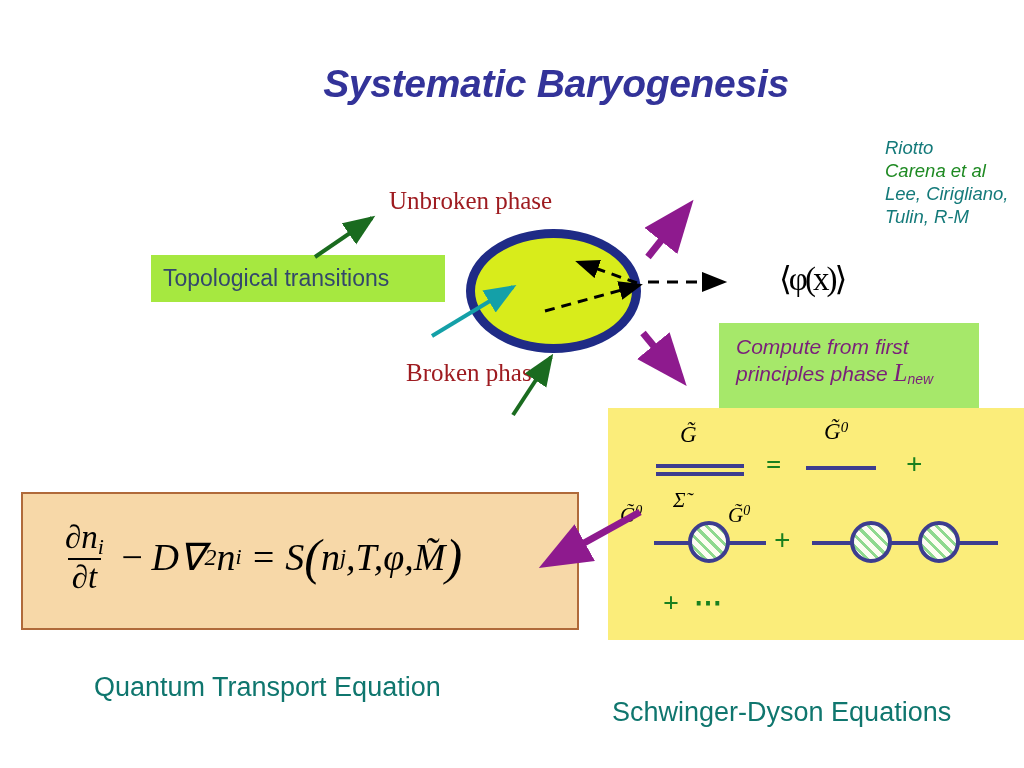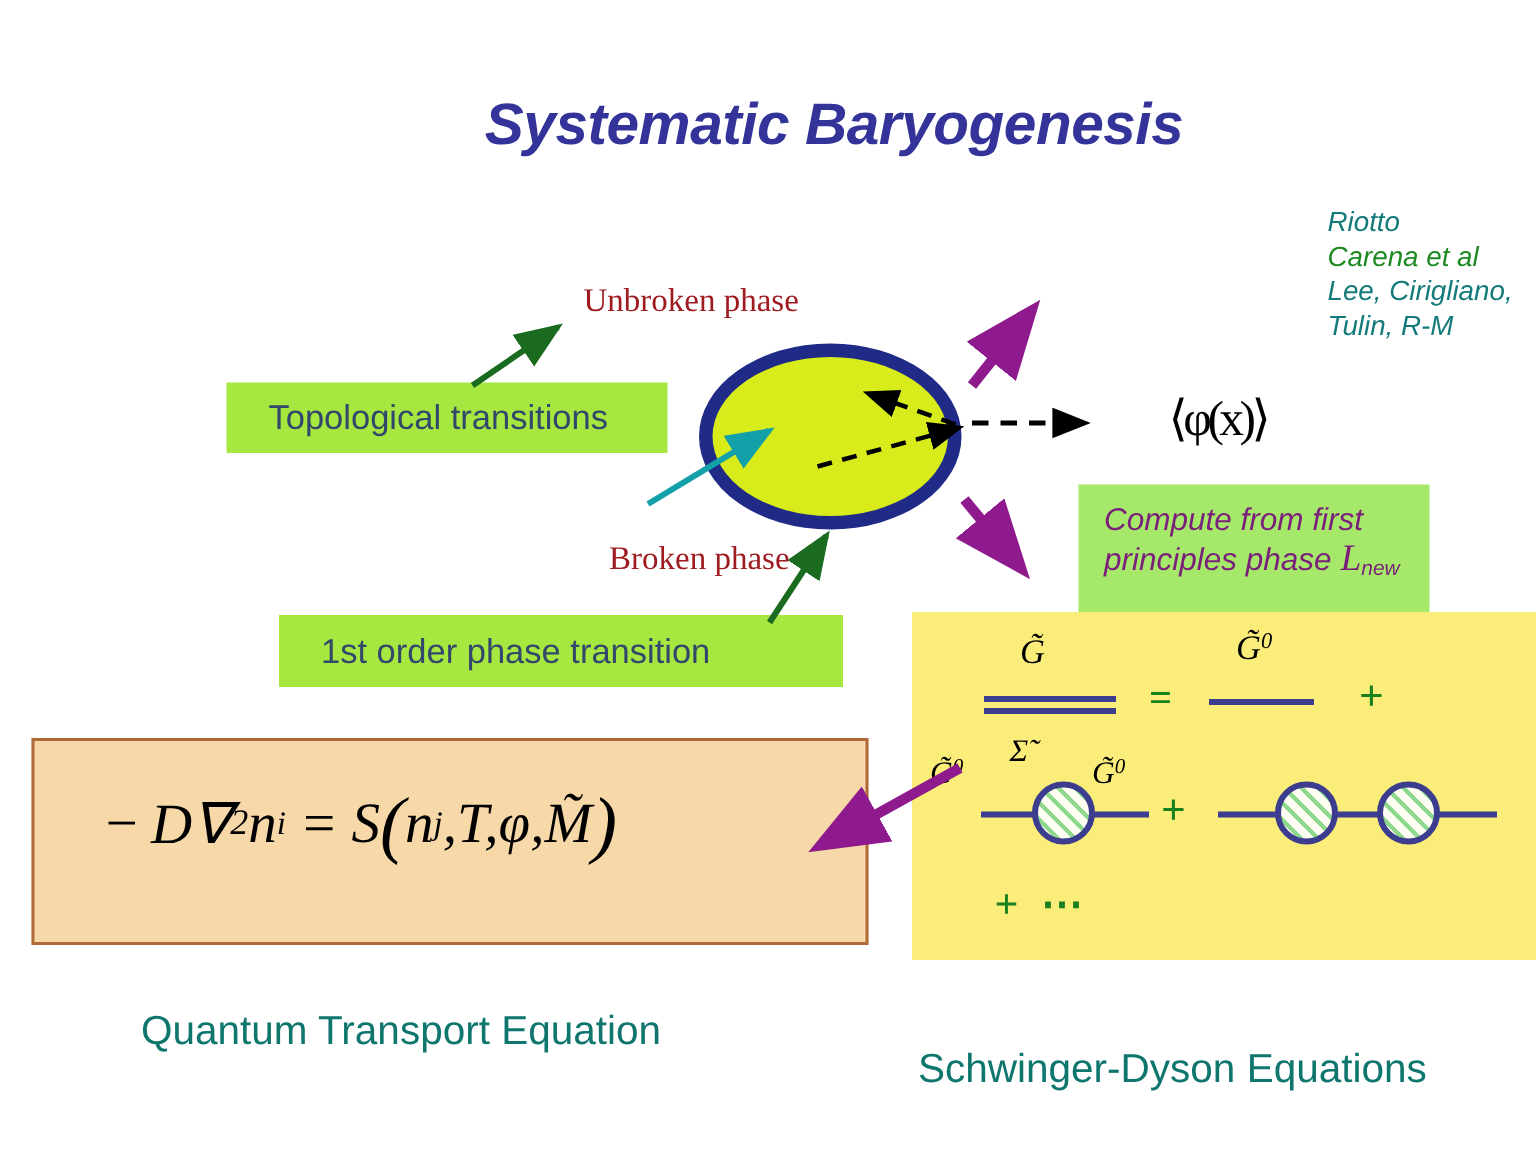--- a/index.html
+++ b/index.html
@@ -42,28 +42,28 @@
   #citations div { white-space: nowrap; }
 
   
   .greenbox {
     background: #a6e840;
     color: #33476b;
     font-family: "Liberation Sans", sans-serif;
     font-size: 23px;
     display: flex;
     align-items: center;
-    padding-left: 28px;
+    padding-left: 12px;
     box-sizing: border-box;
   }
   #box-topological { left: 151px; top: 255px; width: 294px; height: 47px; }
   #box-firstorder  { left: 186px; top: 410px; width: 376px; height: 48px; }
 
   #box-compute {
-    left: 719px; top: 323px; width: 234px; height: 87px;
+    left: 719px; top: 323px; width: 260px; height: 87px;
     background: #a6e86a;
     color: #7a1f7a;
     font-family: "Liberation Sans", sans-serif;
     font-size: 21px;
     font-style: italic;
     line-height: 26px;
     padding: 11px 0 0 17px;
     box-sizing: border-box;
   }
   #box-compute .lagr {
@@ -73,21 +73,21 @@
   }
   #box-compute .sub {
     font-size: 14px;
     font-style: italic;
     vertical-align: -3px;
   }
 
   
   .phaselabel {
     font-family: "Liberation Serif", serif;
-    font-size: 22px;
+    font-size: 25px;
     color: #9e1b20;
     white-space: nowrap;
   }
   #lbl-unbroken { left: 345px; top: 187px; }
   #lbl-broken   { left: 362px; top: 359px; }
 
   
   #ellipse {
     left: 466px; top: 229px;
     width: 175px; height: 124px;
@@ -218,39 +218,40 @@
     <div style="color:#147a7a">Lee, Cirigliano,</div>
     <div style="color:#147a7a">Tulin, R-M</div>
   </div>
 
   <div class="abs phaselabel" id="lbl-unbroken">Unbroken phase</div>
   <div class="abs phaselabel" id="lbl-broken">Broken phase</div>
 
   <div class="abs greenbox" id="box-topological">
     <span>Topological transitions</span>
   </div>
-  <div class="abs greenbox" id="box-firstorder">
-    <span>1st order phase transition</span>
-  </div>
 
   <div class="abs" id="ellipse"></div>
 
   <div class="abs" id="phi-vev">
     <span>⟨φ(x)⟩</span>
   </div>
 
   <div class="abs" id="box-compute">
     <div>Compute from first</div>
     <div>
       <span>principles phase </span><span class="lagr">L</span><span class="sub">new</span>
     </div>
   </div>
 
   <div class="abs" id="box-transport">
     <div id="eq-transport">
+      <span class="frac">
+        <span class="num"><span>∂n</span><span class="sub-it">i</span></span>
+        <span class="den">∂t</span>
+      </span>
       <span style="margin:0 7px">−</span>
       <span>D∇</span>
         <span class="sup-it">2</span>
         <span>n</span>
         <span class="sub-it">i</span>
       <span style="margin:0 9px">=</span>
       <span>S</span>
         <span class="bigparen">(</span>
         <span>n</span>
         <span class="sub-it">j</span>

